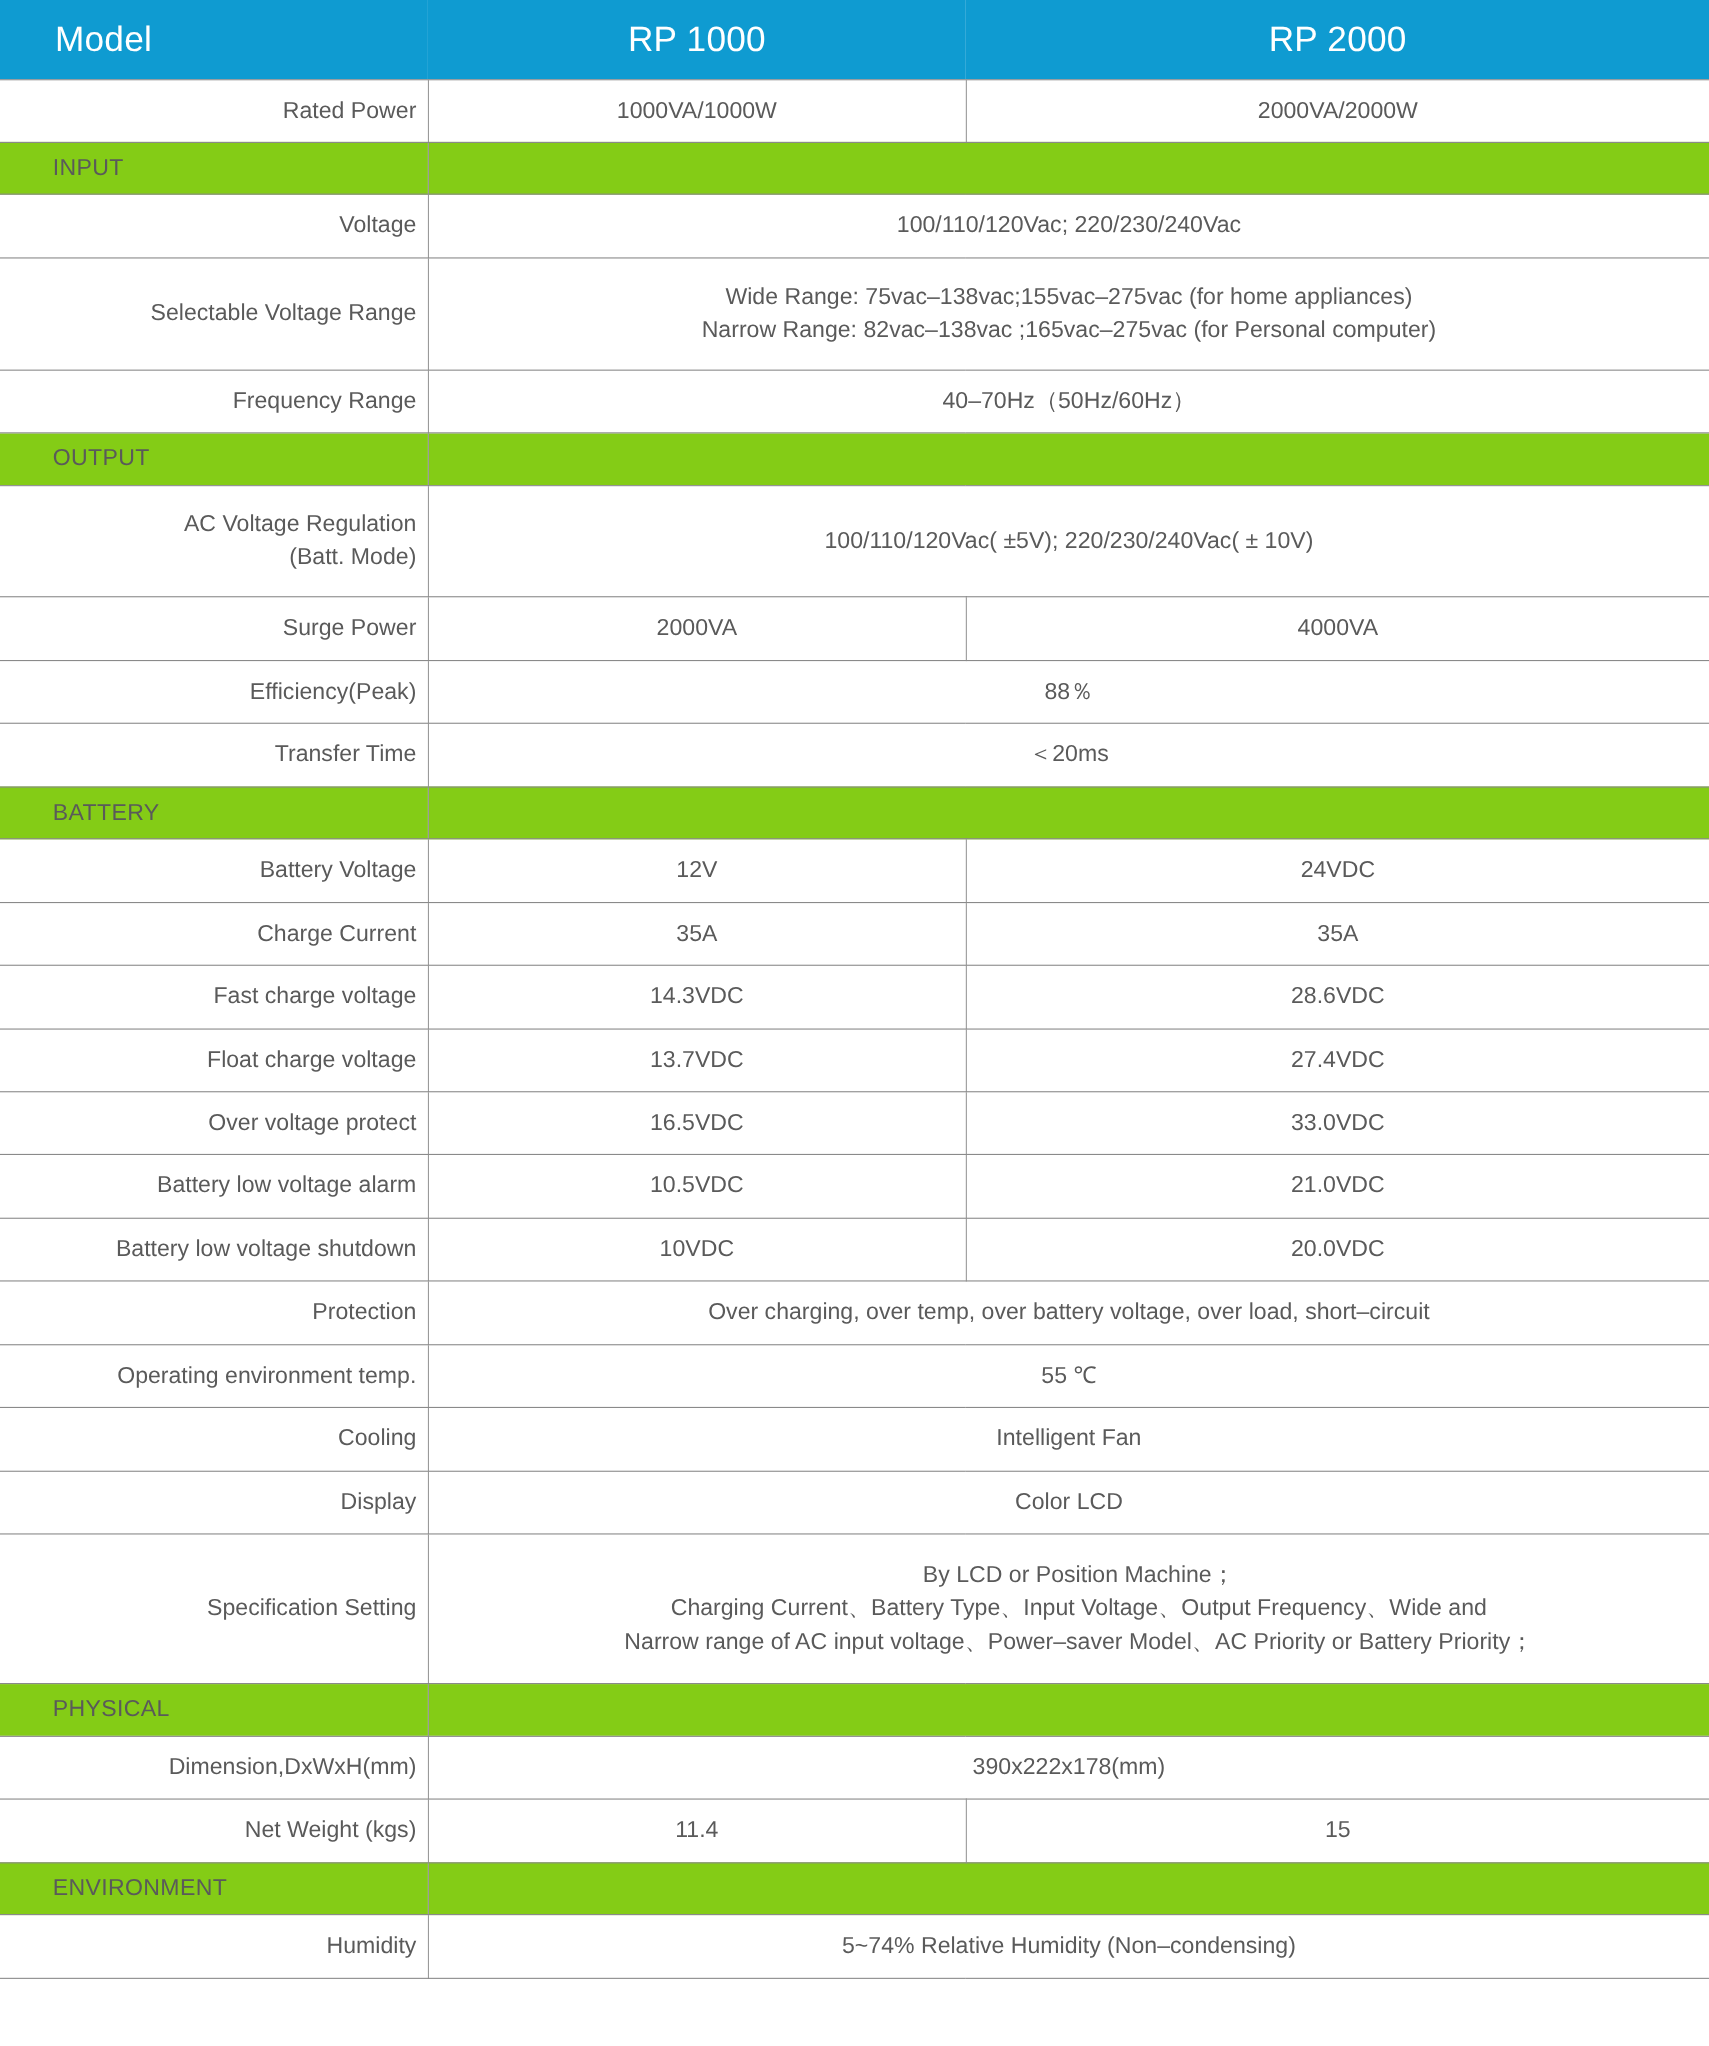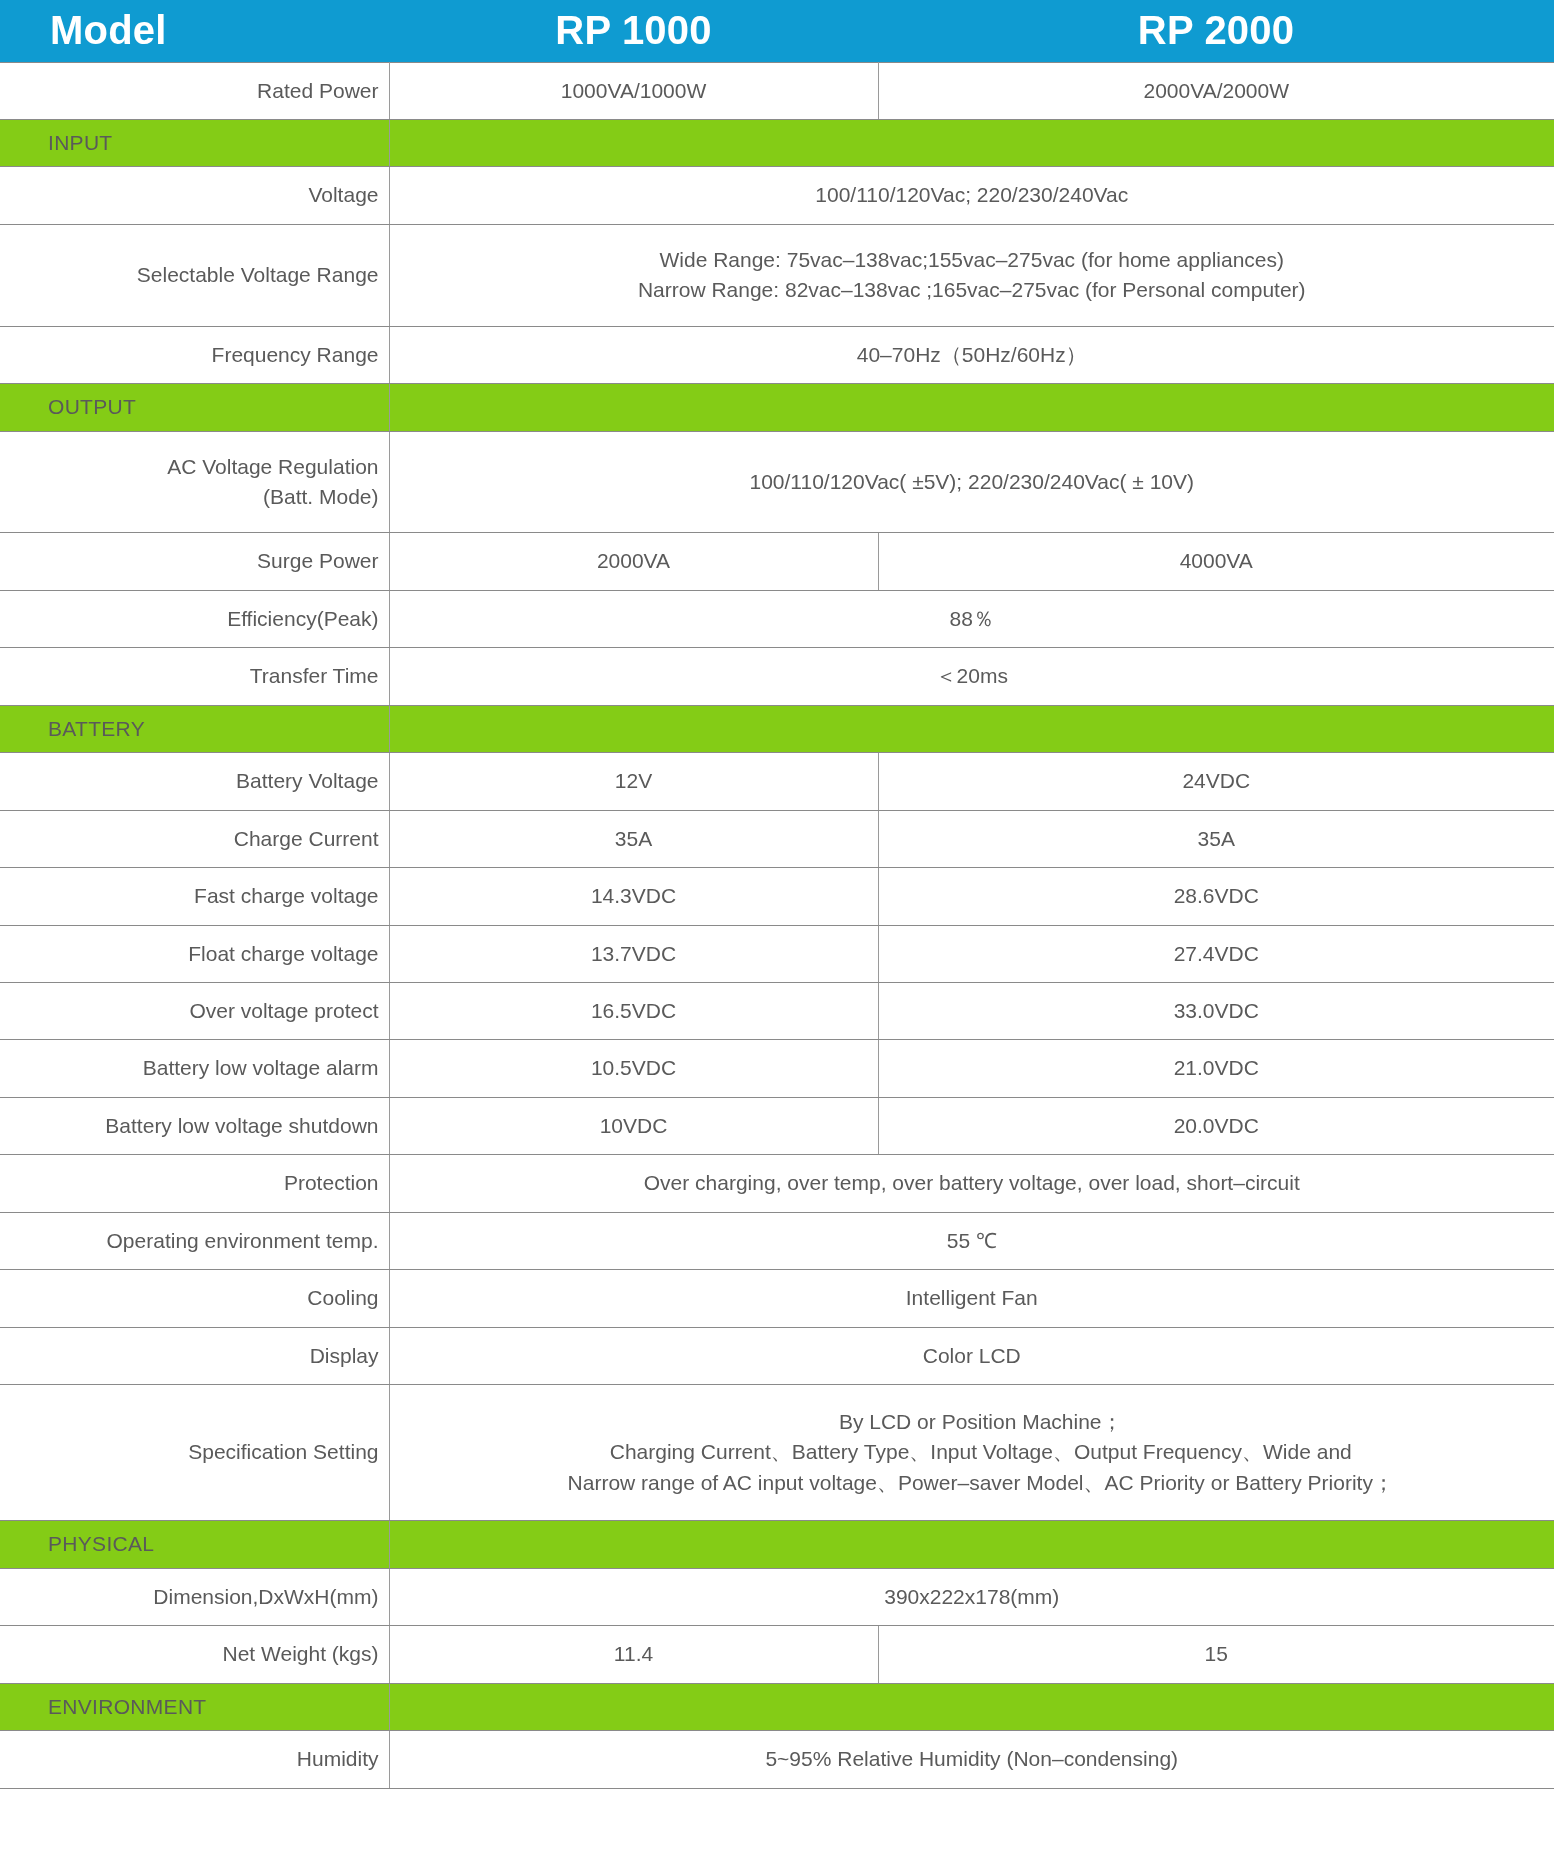--- a/index.html
+++ b/index.html
@@ -19,23 +19,23 @@
     table-layout: fixed;
   }
   #spec-table col.c-label { width: 389px; }
   #spec-table col.c-v1    { width: 489px; }
   #spec-table col.c-v2    { width: 676px; }
 
   
   tr.header-row > th {
     background: #0f9bd1;
     color: #ffffff;
-    height: 62px;
-    font-size: 40px;
-    font-weight: bold;
+    height: 72px;
+    font-size: 32px;
+    font-weight: normal;
     letter-spacing: 0.2px;
     border: none;
     vertical-align: middle;
   }
   th.header-model {
     text-align: left;
     padding-left: 50px;
     border-right: 2px solid #ffffff;
   }
   th.header-model-name {
@@ -234,16 +234,16 @@
         <td class="label">Net Weight (kgs)</td>
         <td class="value split-left">11.4</td>
         <td class="value">15</td>
       </tr>
       <tr class="section-row">
         <td class="section-title">ENVIRONMENT</td>
         <td class="section-blank" colspan="2"></td>
       </tr>
       <tr>
         <td class="label">Humidity</td>
-        <td class="value" colspan="2">5~95% Relative Humidity (Non–condensing)</td>
+        <td class="value" colspan="2">5~74% Relative Humidity (Non–condensing)</td>
       </tr>
     </tbody>
 </table>
 
 </body></html>

